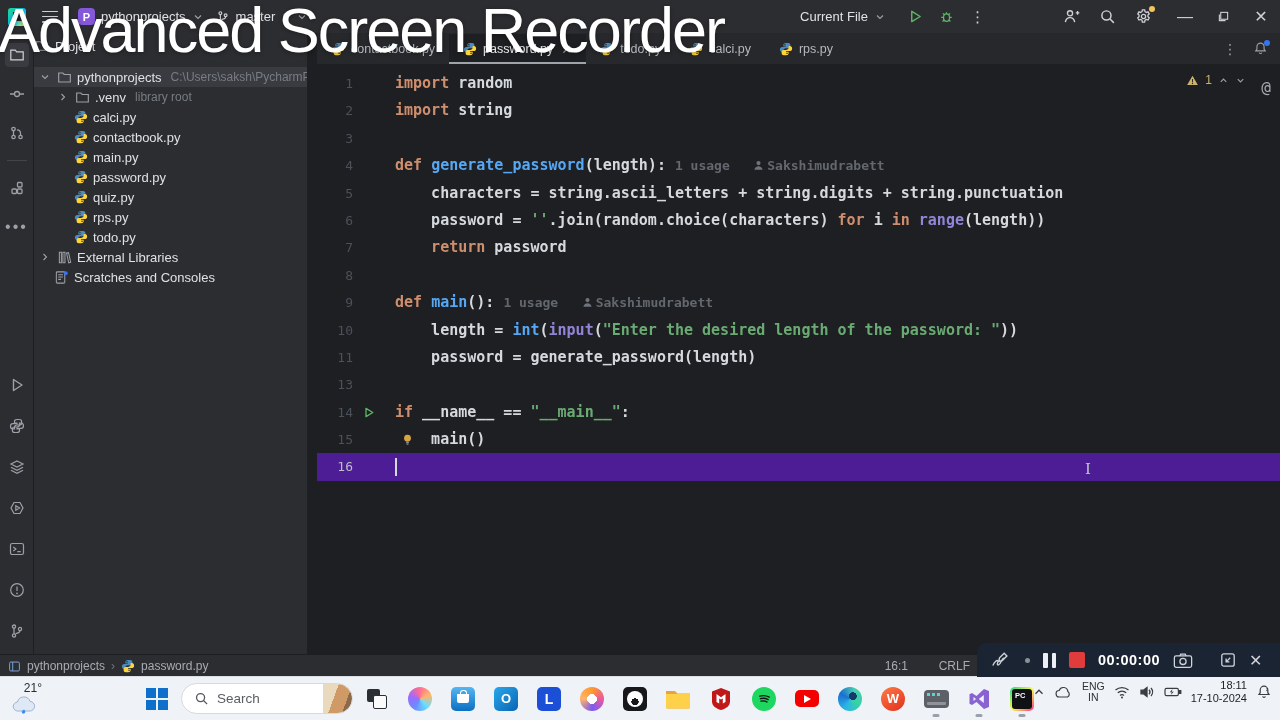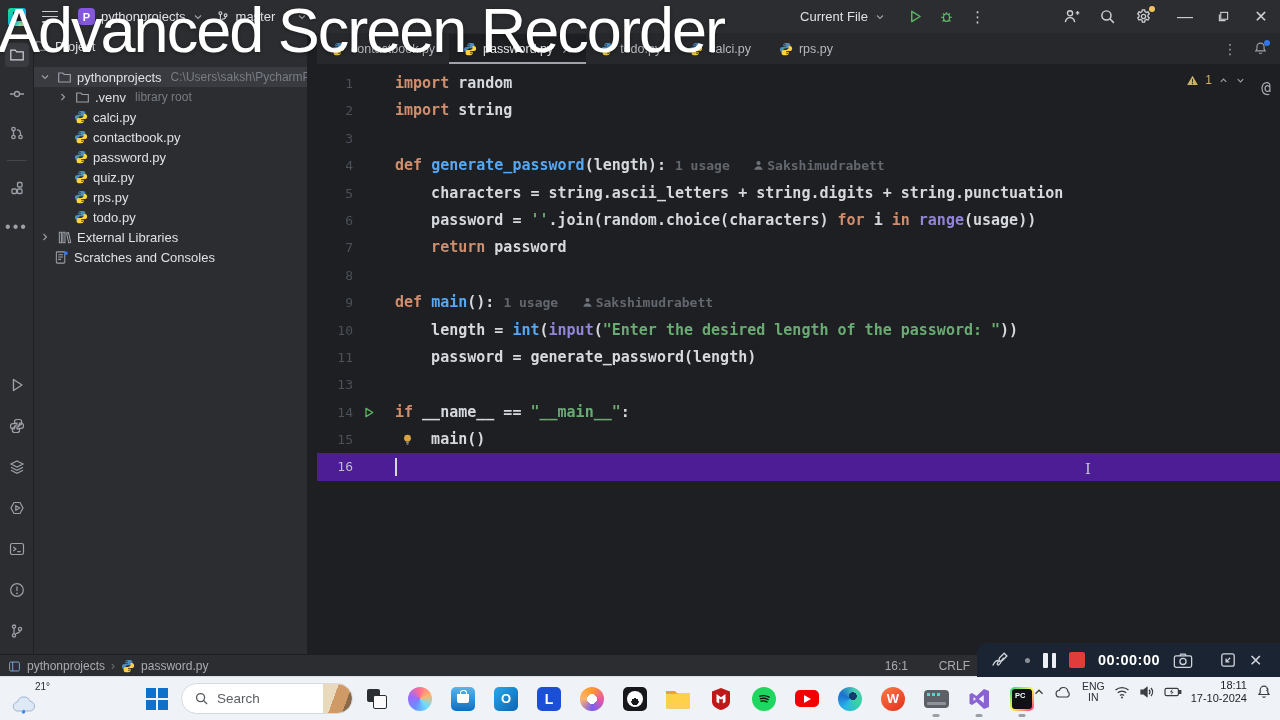--- a/index.html
+++ b/index.html
@@ -90,21 +90,21 @@
   .rec-dot{width:5px;height:5px;border-radius:50%;background:#8a8f98;}
   .pause{display:flex;gap:4px;}
   .pause b{width:4.5px;height:15px;background:#eceff4;border-radius:1px;}
   .stopsq{width:16px;height:16px;background:#e13c3c;border-radius:2px;}
   .rectime{color:#fff;font-size:14.5px;font-weight:bold;letter-spacing:.5px;font-family:"Liberation Sans",sans-serif;}
   .recx{color:#cfd3da;font-size:16px;}
 
   
   .taskbar{position:absolute;left:0;right:0;bottom:0;height:43px;background:#eff2f6;border-top:1px solid #dcdfe4;z-index:7;}
   .weather{position:absolute;left:12px;top:4px;width:46px;height:36px;}
-  .weather .t{position:absolute;right:8px;top:0;font-size:10px;color:#2a2d31;}
+  .weather .t{position:absolute;right:16px;top:0;font-size:12px;color:#2a2d31;}
   .weather svg{position:absolute;left:0;bottom:2px;}
   .apps{position:absolute;left:138px;top:0;height:43px;display:flex;align-items:center;gap:5px;}
   .app{width:38px;height:38px;display:flex;align-items:center;justify-content:center;border-radius:5px;position:relative;}
   .app.open::after{content:"";position:absolute;bottom:1px;left:50%;transform:translateX(-50%);
                    width:7px;height:3px;border-radius:2px;background:#9aa0a8;}
   .searchpill{width:172px;height:31px;background:#fff;border:1px solid #d6d9de;border-radius:16px;
               display:flex;align-items:center;gap:8px;padding-left:12px;box-sizing:border-box;overflow:hidden;}
   .searchpill .ph{color:#5a5d61;font-size:13.5px;flex:1;}
   .pillimg{width:29px;height:29px;border-radius:0 15px 15px 0;flex:none;
            background:linear-gradient(110deg,#e9d9bd 0 40%,#cf9a66 40% 75%,#8a6a4a 75%);}
@@ -383,20 +383,29 @@
         </span>
         <span>contactbook.py</span>
       </div>
       <div class="trow i2">
         <span class="ico">
           <svg width="14" height="14" viewBox="0 0 16 16">
             <path fill="#4b8bbe" d="M7.9 1C6 1 5 1.9 5 3.2V5h3v.6H3.7C2.2 5.6 1 6.6 1 8.4c0 1.9 1 2.9 2.5 2.9H5V9.6C5 8.1 6.2 7 7.7 7h3C11.9 7 13 6 13 4.8V3.2C13 1.9 11.9 1 10.6 1H7.9zM6.8 2.3c.5 0 .9.4.9.9s-.4.9-.9.9-.9-.4-.9-.9.4-.9.9-.9z"></path>
             <path fill="#ffd43b" d="M8.1 15c1.9 0 2.9-.9 2.9-2.2V11H8v-.6h4.3c1.5 0 2.7-1 2.7-2.8 0-1.9-1-2.9-2.5-2.9H11v1.7C11 7.9 9.8 9 8.3 9h-3C4.1 9 3 10 3 11.2v1.6C3 14.1 4.1 15 5.4 15h2.7zm1.1-1.3c-.5 0-.9-.4-.9-.9s.4-.9.9-.9.9.4.9.9-.4.9-.9.9z"></path>
           </svg>
         </span>
+        <span>main.py</span>
+      </div>
+      <div class="trow i2">
+        <span class="ico">
+          <svg width="14" height="14" viewBox="0 0 16 16">
+            <path fill="#4b8bbe" d="M7.9 1C6 1 5 1.9 5 3.2V5h3v.6H3.7C2.2 5.6 1 6.6 1 8.4c0 1.9 1 2.9 2.5 2.9H5V9.6C5 8.1 6.2 7 7.7 7h3C11.9 7 13 6 13 4.8V3.2C13 1.9 11.9 1 10.6 1H7.9zM6.8 2.3c.5 0 .9.4.9.9s-.4.9-.9.9-.9-.4-.9-.9.4-.9.9-.9z"></path>
+            <path fill="#ffd43b" d="M8.1 15c1.9 0 2.9-.9 2.9-2.2V11H8v-.6h4.3c1.5 0 2.7-1 2.7-2.8 0-1.9-1-2.9-2.5-2.9H11v1.7C11 7.9 9.8 9 8.3 9h-3C4.1 9 3 10 3 11.2v1.6C3 14.1 4.1 15 5.4 15h2.7zm1.1-1.3c-.5 0-.9-.4-.9-.9s.4-.9.9-.9.9.4.9.9-.4.9-.9.9z"></path>
+          </svg>
+        </span>
         <span>password.py</span>
       </div>
       <div class="trow i2">
         <span class="ico">
           <svg width="14" height="14" viewBox="0 0 16 16">
             <path fill="#4b8bbe" d="M7.9 1C6 1 5 1.9 5 3.2V5h3v.6H3.7C2.2 5.6 1 6.6 1 8.4c0 1.9 1 2.9 2.5 2.9H5V9.6C5 8.1 6.2 7 7.7 7h3C11.9 7 13 6 13 4.8V3.2C13 1.9 11.9 1 10.6 1H7.9zM6.8 2.3c.5 0 .9.4.9.9s-.4.9-.9.9-.9-.4-.9-.9.4-.9.9-.9z"></path>
             <path fill="#ffd43b" d="M8.1 15c1.9 0 2.9-.9 2.9-2.2V11H8v-.6h4.3c1.5 0 2.7-1 2.7-2.8 0-1.9-1-2.9-2.5-2.9H11v1.7C11 7.9 9.8 9 8.3 9h-3C4.1 9 3 10 3 11.2v1.6C3 14.1 4.1 15 5.4 15h2.7zm1.1-1.3c-.5 0-.9-.4-.9-.9s.4-.9.9-.9.9.4.9.9-.4.9-.9.9z"></path>
           </svg>
         </span>
         <span>quiz.py</span>
@@ -510,21 +519,21 @@
 <div class="editor">
   <div class="code" id="code">
       <div class="line"><span class="num">1</span><span class="ct"><span class="kw">import</span><span class="pl"> random</span></span></div>
       <div class="line"><span class="num">2</span><span class="ct"><span class="kw">import</span><span class="pl"> string</span></span></div>
       <div class="line"><span class="num">3</span><span class="ct"></span></div>
       <div class="line"><span class="num">4</span><span class="ct"><span class="kw">def </span><span class="fn">generate_password</span><span class="pl">(length): </span><span class="hint">1 usage   </span><span class="author"><svg width="11" height="11" viewBox="0 0 16 16" fill="#6e737c">
               <circle cx="8" cy="4.5" r="3"></circle>
               <path d="M2 14c.7-3.2 3-5 6-5s5.3 1.8 6 5z"></path>
             </svg>Sakshimudrabett</span></span></div>
       <div class="line"><span class="num">5</span><span class="ct"><span class="pl">    characters = string.ascii_letters + string.digits + string.punctuation</span></span></div>
-      <div class="line"><span class="num">6</span><span class="ct"><span class="pl">    password = </span><span class="str">''</span><span class="pl">.join(random.choice(characters) </span><span class="kw">for</span><span class="pl"> i </span><span class="kw">in</span><span class="pl"> </span><span class="bi">range</span><span class="pl">(usage))</span></span></div>
+      <div class="line"><span class="num">6</span><span class="ct"><span class="pl">    password = </span><span class="str">''</span><span class="pl">.join(random.choice(characters) </span><span class="kw">for</span><span class="pl"> i </span><span class="kw">in</span><span class="pl"> </span><span class="bi">range</span><span class="pl">(length))</span></span></div>
       <div class="line"><span class="num">7</span><span class="ct"><span class="kw">    return</span><span class="pl"> password</span></span></div>
       <div class="line"><span class="num">8</span><span class="ct"></span></div>
       <div class="line"><span class="num">9</span><span class="ct"><span class="kw">def </span><span class="fn">main</span><span class="pl">(): </span><span class="hint">1 usage   </span><span class="author"><svg width="11" height="11" viewBox="0 0 16 16" fill="#6e737c">
               <circle cx="8" cy="4.5" r="3"></circle>
               <path d="M2 14c.7-3.2 3-5 6-5s5.3 1.8 6 5z"></path>
             </svg>Sakshimudrabett</span></span></div>
       <div class="line"><span class="num">10</span><span class="ct"><span class="pl">    length = </span><span class="fn">int</span><span class="pl">(</span><span class="bi">input</span><span class="pl">(</span><span class="str">"Enter the desired length of the password: "</span><span class="pl">))</span></span></div>
       <div class="line"><span class="num">11</span><span class="ct"><span class="pl">    password = generate_password(length)</span></span></div>
       <div class="line"><span class="num">13</span><span class="ct"></span></div>
       <div class="line"><span class="num">14</span><span class="gut"><svg width="12" height="13" viewBox="0 0 16 16" fill="none" stroke="#5fb865" stroke-width="1.7" stroke-linejoin="round">

